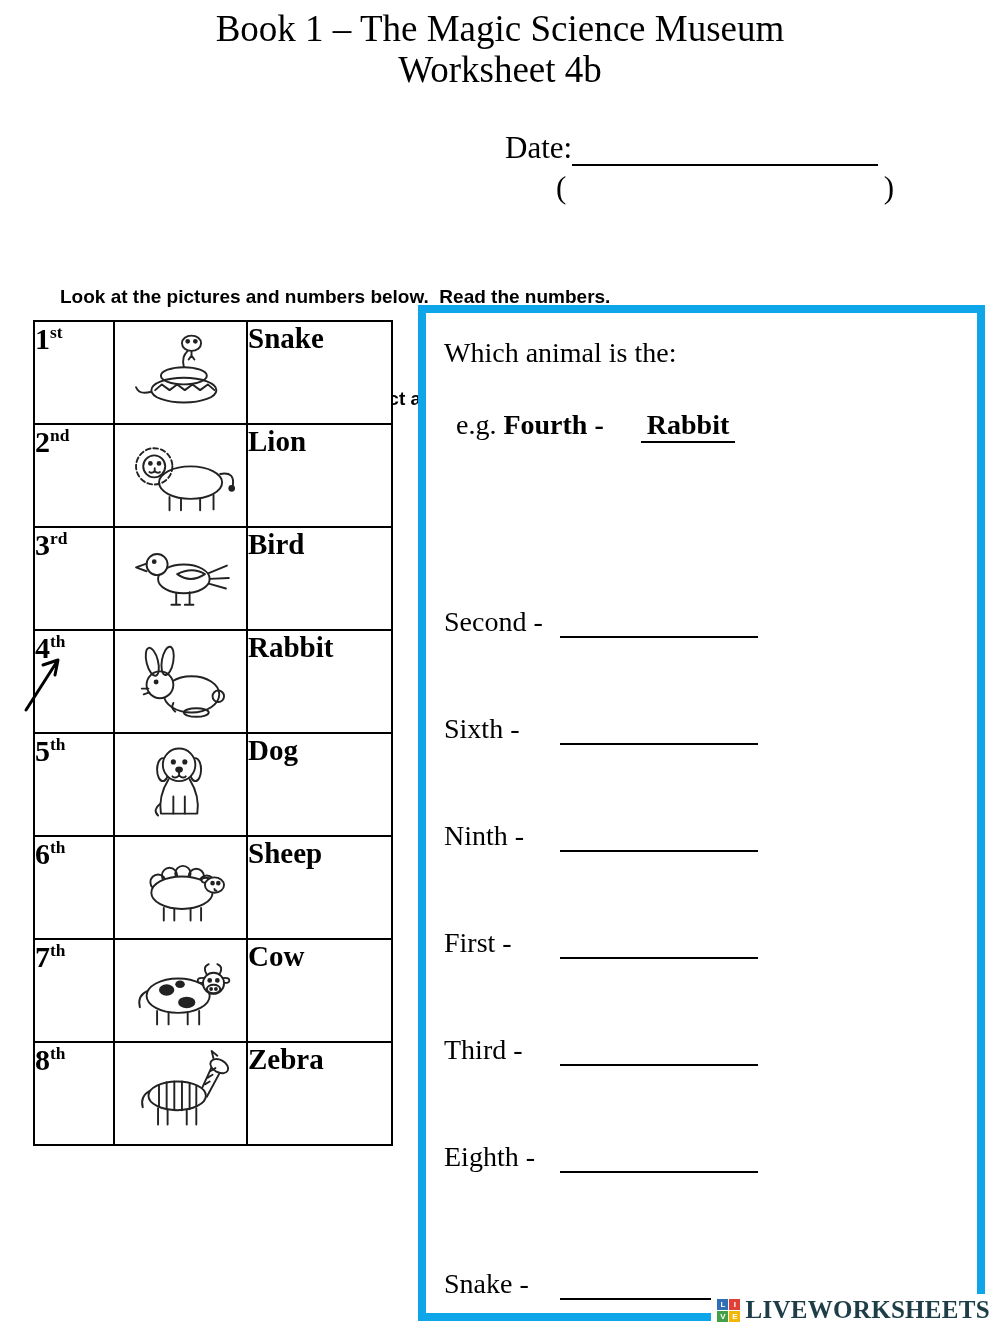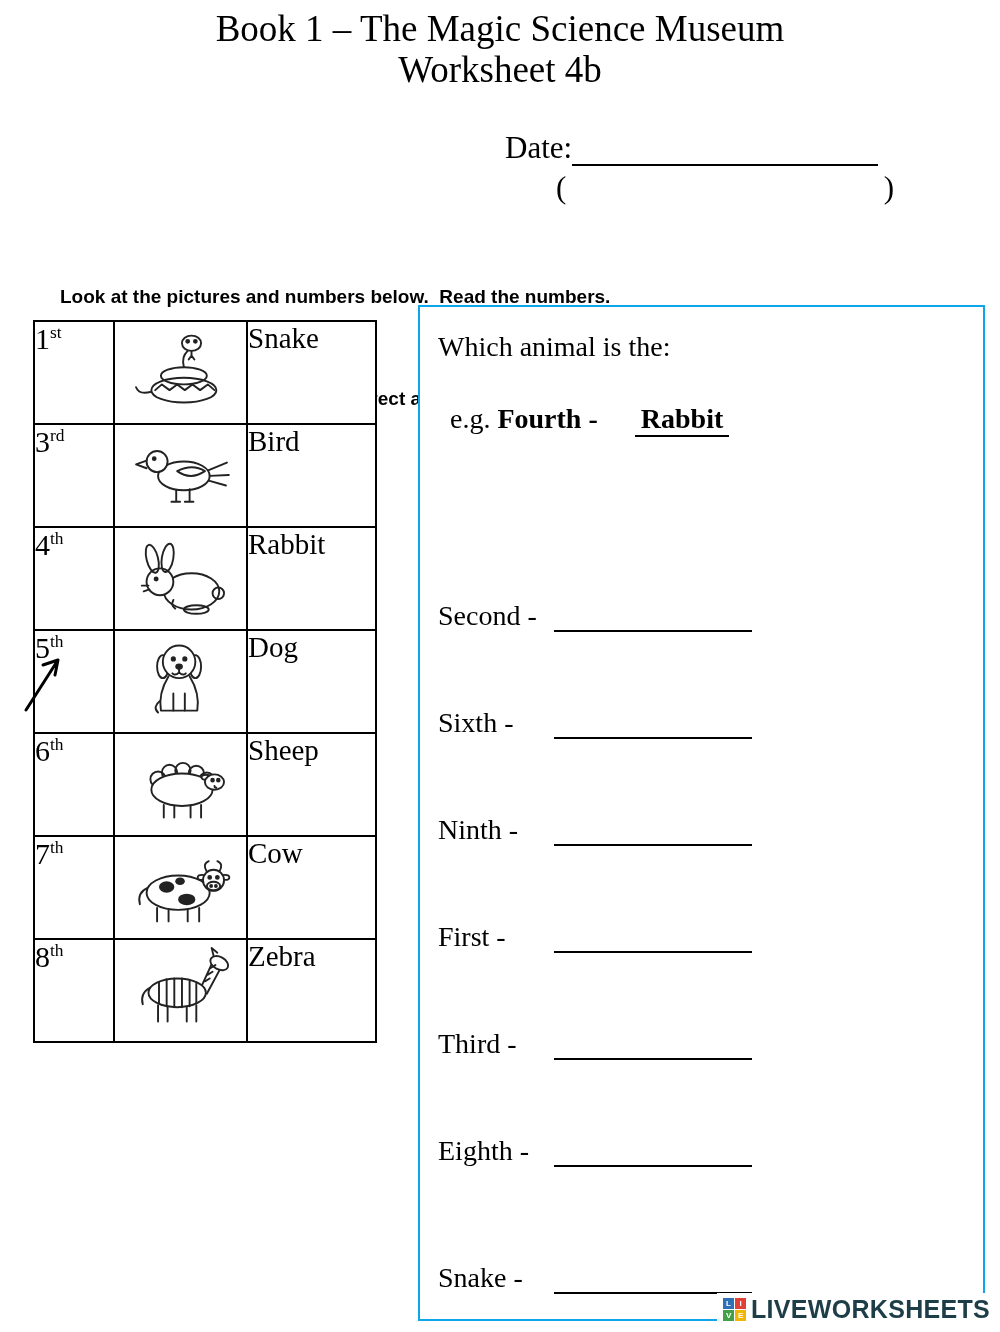--- a/index.html
+++ b/index.html
@@ -8,41 +8,41 @@
     position:relative; width:1000px; height:1332px; margin:0 auto;
     background:#fff; color:#000; overflow:hidden;
     font-family:"Liberation Serif", serif;
   }
   .title-block { position:absolute; top:8px; left:0; width:100%; text-align:center; font-size:37px; line-height:41px; }
   .date-row { position:absolute; top:130px; left:505px; font-size:31px; white-space:nowrap; }
   .date-line { display:inline-block; width:306px; height:32px; border-bottom:2px solid #000; vertical-align:bottom; }
   .paren-row { position:absolute; top:170px; left:556px; width:338px; font-size:31px; display:flex; justify-content:space-between; }
   .instructions { position:absolute; top:212px; left:60px; font-family:"Liberation Sans", sans-serif; font-weight:bold; font-size:19px; line-height:34px; white-space:pre-wrap; }
 
-  table.animal-table { position:absolute; left:33px; top:320px; border-collapse:collapse; background:#e5e5e5; }
+  table.animal-table { position:absolute; left:33px; top:320px; border-collapse:collapse; background:#e5e5e5;font-weight:bold; }
   .animal-table td { border:2px solid #000; padding:0; background:#fff; }
   .c-ord  { width:80px;  height:103px; vertical-align:top; padding:12px 0 0 10px; font-size:30px; }
   .c-img  { width:133px; text-align:center; vertical-align:middle; }
-  .c-name { width:129px; vertical-align:top; padding:12px 0 0 12px; font-size:29px; }
+  .c-name { width:145px; vertical-align:top; padding:12px 0 0 12px; font-size:29px; }
   sup { font-size:0.58em; }
 
   .arrow { position:absolute; left:16px; top:642px; z-index:2; }
 
-  .qbox { position:absolute; left:418px; top:305px; width:567px; height:1016px; border:2px solid #0ea5e9; font-size:28px; background:#fff; }
+  .qbox { position:absolute; left:418px; top:305px; width:567px; height:1016px; border:8px solid #0ea5e9; font-size:28px; background:#fff; }
   .q-heading { position:absolute; top:24px; left:18px; }
   .q-example { position:absolute; top:96px; left:30px; }
   .q-bold { font-weight:bold; }
   .q-answer { font-weight:bold; margin-left:30px; border-bottom:2.5px solid #000; padding:0 6px 1px 6px; }
   .q-item { position:absolute; left:18px; width:532px; height:36px; }
   .q-blank { position:absolute; left:116px; top:0; width:198px; height:32px; border-bottom:2px solid #000; }
 
   .logo { position:absolute; right:8px; bottom:6px; display:flex; align-items:center; gap:5px; z-index:3; background:#fff; padding:2px 2px 2px 6px; }
   .logo-grid { display:grid; grid-template-columns:11px 11px; grid-template-rows:11px 11px; gap:1px; }
   .logo-sq { color:#fff; font:bold 8px/11px "Liberation Sans", sans-serif; text-align:center; }
-  .logo-text { font-family:Liberation Sans, sans-serif; font-weight:bold; font-size:25px; color:#1d3d47; letter-spacing:0.3px; }
+  .logo-text { font-family:Liberation Serif, serif; font-weight:bold; font-size:25px; color:#1d3d47; letter-spacing:0.3px; }
 
   svg.animal { stroke:#222; fill:none; stroke-width:2; stroke-linecap:round; stroke-linejoin:round; }
 </style>
 </head>
 <body>
 
 <div class="page">
 
   <div class="title-block">
     <div>Book 1 – The Magic Science Museum</div>
@@ -73,20 +73,37 @@
             <path d="M33 66 l7 -6 8 6 8 -6 8 6 8 -6 8 6 8 -6 7 6"></path>
             <ellipse cx="63" cy="51" rx="24" ry="9"></ellipse>
               <path d="M63 42 C61 33 63 29 67 25"></path>
             <ellipse cx="71" cy="17" rx="10" ry="8"></ellipse>
             <circle cx="67" cy="15" r="1.5" fill="#222"></circle>
               <circle cx="75" cy="15" r="1.5" fill="#222"></circle>
             <path d="M71 25 v5 m0 0 l-3 4 m3 -4 l3 4"></path>
           </svg>
         </td>
         <td class="c-name"><span>Snake</span></td>
+      </tr>
+      <tr>
+        <td class="c-ord"><span>2</span><sup>nd</sup></td>
+        <td class="c-img">
+          <svg class="animal" width="116" height="88" viewBox="0 0 120 92">
+            <ellipse cx="70" cy="55" rx="33" ry="17"></ellipse>
+            <path d="M48 70 v14 M60 72 v12 M80 72 v12 M94 68 v15"></path>
+            <path d="M101 46 q16 -3 13 13"></path>
+              <circle cx="113" cy="61" r="2.5" fill="#222"></circle>
+            <circle cx="32" cy="38" r="19" stroke-dasharray="5 3"></circle>
+              <circle cx="32" cy="38" r="11.5" fill="#fff"></circle>
+            <circle cx="28" cy="35" r="1.5" fill="#222"></circle>
+              <circle cx="37" cy="35" r="1.5" fill="#222"></circle>
+            <path d="M32.5 40 v3 m0 0 q-3 3 -5.5 1 m5.5 -1 q3 3 5.5 1"></path>
+          </svg>
+        </td>
+        <td class="c-name"><span>Lion</span></td>
       </tr>
       <tr>
         <td class="c-ord"><span>3</span><sup>rd</sup></td>
         <td class="c-img">
           <svg class="animal" width="116" height="88" viewBox="0 0 120 92">
             <ellipse cx="63" cy="48" rx="27" ry="15"></ellipse>
               <circle cx="35" cy="33" r="11" fill="#fff"></circle>
             <path d="M24 32 l-11 4 11 4"></path>
               <circle cx="32" cy="30" r="1.5" fill="#222"></circle>
             <path d="M56 43 q16 -8 29 0 q-15 10 -29 0"></path>

